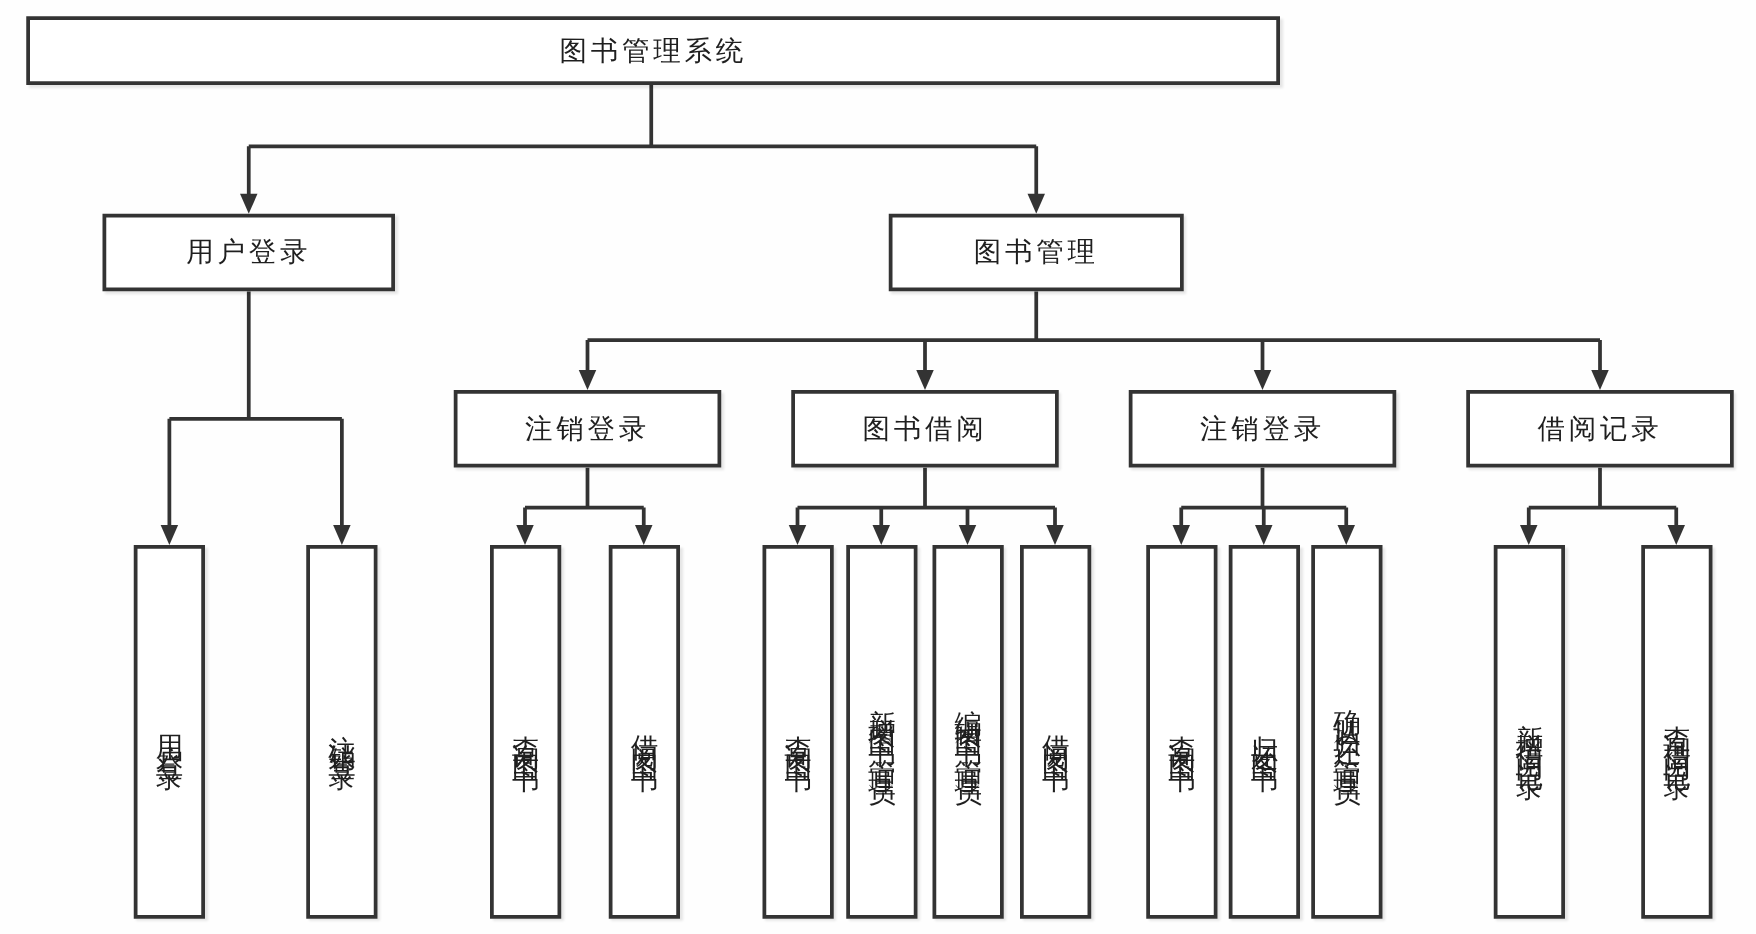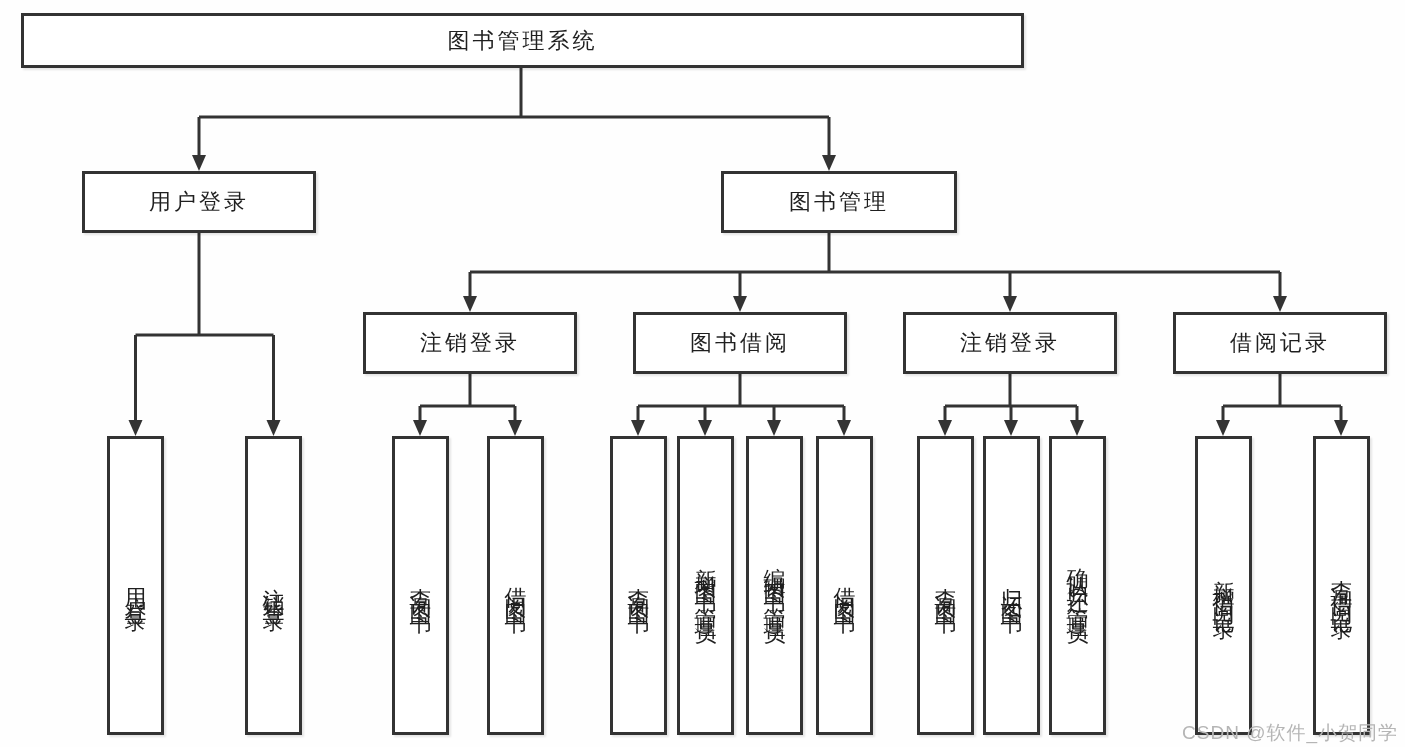--- a/index.html
+++ b/index.html
@@ -117,21 +117,21 @@
     </g>
   </svg>
 
   <div class="hbox" style="left:21px;top:13px;width:1003px;height:55px;">
     <span>图书管理系统</span>
   </div>
 
   <div class="hbox" style="left:82px;top:171px;width:234px;height:62px;">
     <span>用户登录</span>
   </div>
-  <div class="hbox" style="left:711px;top:171px;width:236px;height:62px;margin-left:10px;">
+  <div class="hbox" style="left:711px;top:171px;width:236px;height:62px;">
     <span>图书管理</span>
   </div>
 
   <div class="hbox" style="left:363px;top:312px;width:214px;height:62px;">
     <span>注销登录</span>
   </div>
   <div class="hbox" style="left:633px;top:312px;width:214px;height:62px;">
     <span>图书借阅</span>
   </div>
   <div class="hbox" style="left:903px;top:312px;width:214px;height:62px;">
@@ -178,15 +178,14 @@
     <span>确认归还（管理员）</span>
   </div>
 
   <div class="vbox" style="left:1195px;">
     <span>新增借阅记录</span>
   </div>
   <div class="vbox" style="left:1313px;">
     <span>查询借阅记录</span>
   </div>
 
-  <div class="watermark">CSDN @软件_小贺同学</div>
 
 </div>
 
 </body></html>

